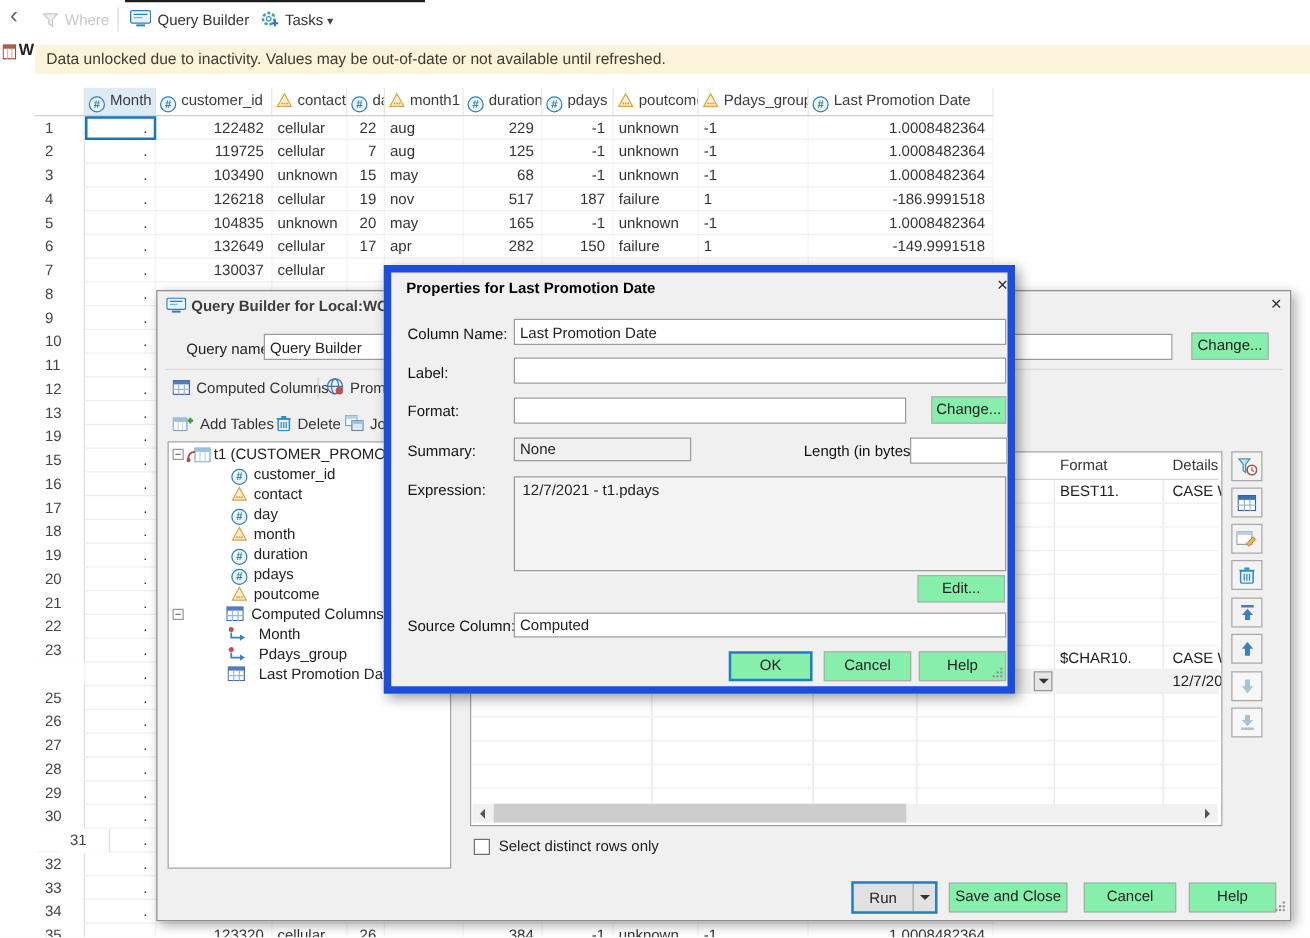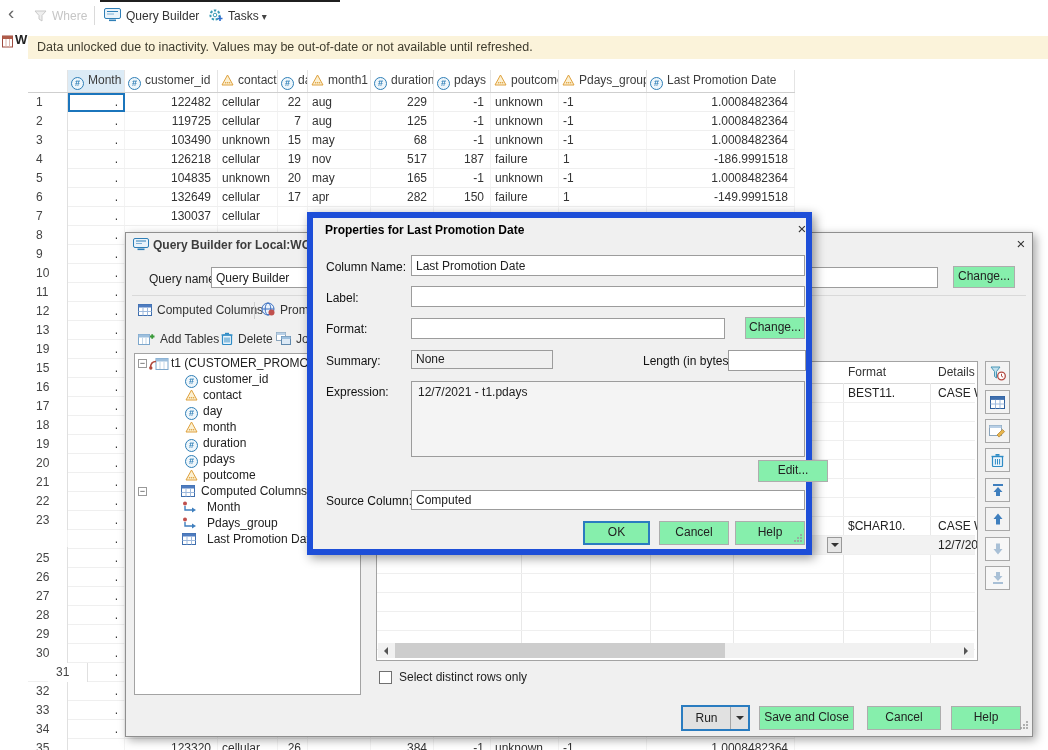--- a/index.html
+++ b/index.html
@@ -111,21 +111,21 @@
   #p-colname{left:98px;top:37px;width:394px}
   #p-label{left:98px;top:68px;width:394px}
   #p-format{left:98px;top:100px;width:314px}
   #p-change{left:432px;top:99px;width:60px;height:22px;line-height:19px}
   #p-summary{position:absolute;left:98px;top:132px;width:142px;height:19px;border:1px solid #9c9c9c;
     background:#f0f0f0;line-height:17px;padding-left:4px;box-sizing:border-box;color:#222}
   #p-length-label{left:330px;top:136px}
   #p-length{left:415px;top:132px;width:78px}
   #p-expr{position:absolute;left:98px;top:163px;width:394px;height:76px;border:1px solid #9c9c9c;
     background:#f4f4f4;padding:3px 6px;box-sizing:border-box;color:#222;line-height:15px}
-  #p-edit{left:445px;top:242px;width:70px;height:22px;line-height:19px}
+  #p-edit{left:421px;top:242px;width:70px;height:22px;line-height:19px}
   #p-source{left:98px;top:272px;width:394px;height:20px}
   #p-ok{left:270px;top:303px;width:67px;border:2px solid #2a7cc0;line-height:19px}
   #p-cancel{left:346px;top:303px;width:70px}
   #p-help{left:422px;top:303px;width:70px}
   #p-grip{right:3px;bottom:3px}
 </style>
 </head>
 <body>
 
 <div class="screen">

